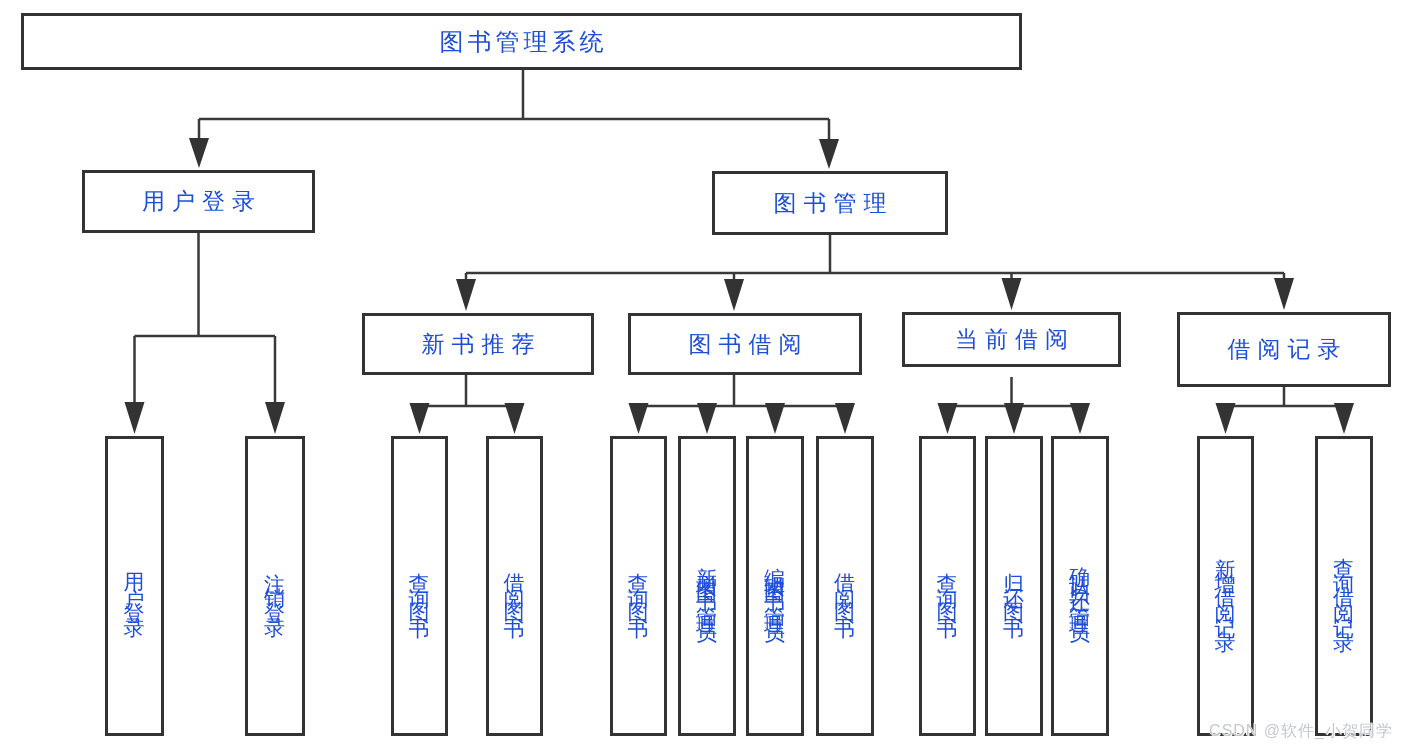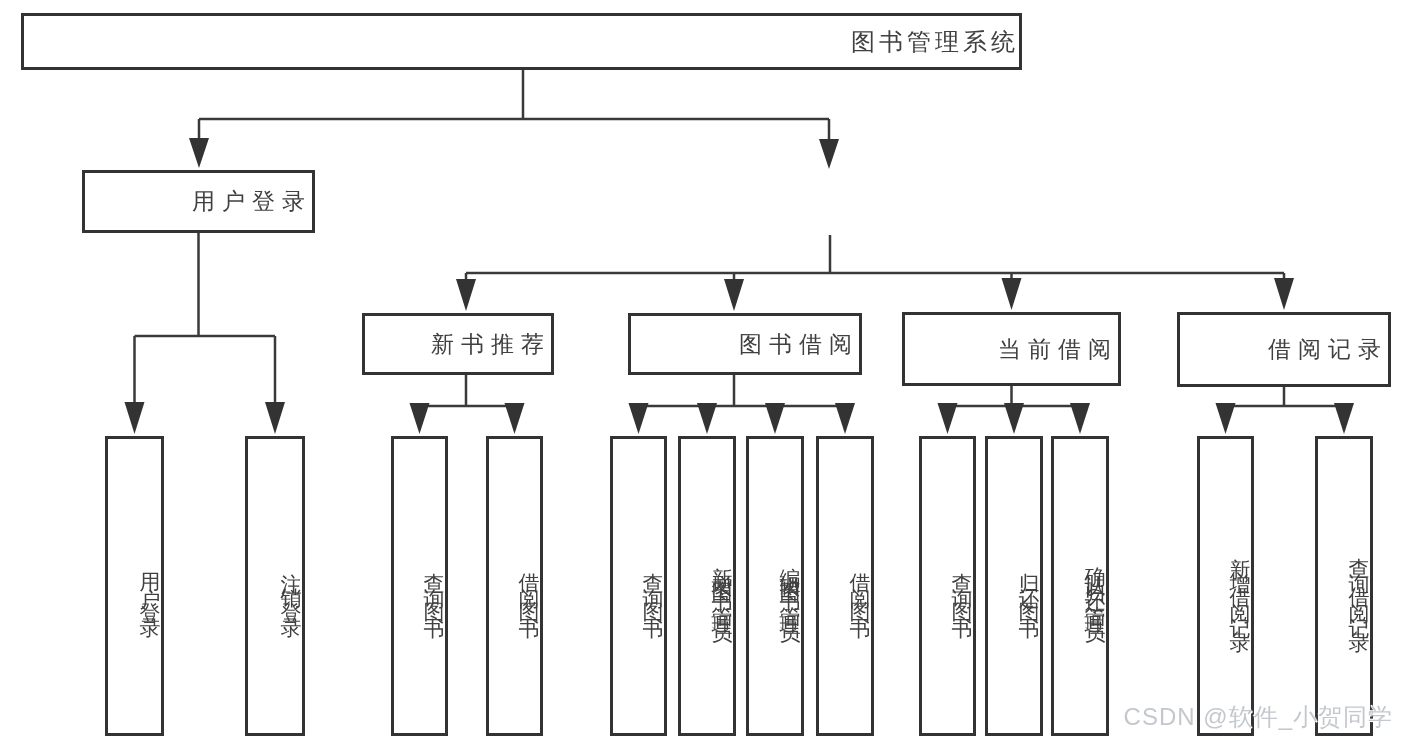--- a/index.html
+++ b/index.html
@@ -5,33 +5,33 @@
   * { margin:0; padding:0; box-sizing:border-box; }
   html,body { background:#ffffff; }
   body {
     width:1405px; height:747px; position:relative; overflow:hidden;
     font-family:"Liberation Sans","DejaVu Sans",sans-serif;
   }
   .stage { position:absolute; left:0; top:0; width:1405px; height:747px; }
   svg.connectors { position:absolute; left:0; top:0; z-index:1; }
   .node {
     position:absolute; background:#fff; border:3px solid #333333;
-    color:#404040; display:flex; align-items:center; justify-content:flex-end;
+    color:#1d4ed8; display:flex; align-items:center; justify-content:center;
     z-index:2;
   }
   .node.h .lbl { font-size:23px; letter-spacing:7px; text-indent:7px; white-space:nowrap; }
   .node.title .lbl { font-size:24px; letter-spacing:4px; text-indent:4px; }
   .node.v .lbl {
     writing-mode:vertical-rl; text-orientation:mixed;
     font-size:21px; line-height:1; letter-spacing:15px;
   }
   .node.v .lbl.long { letter-spacing:8px; }
   .watermark {
-    position:absolute; right:12px; bottom:14px; z-index:3;
-    font-size:24px; letter-spacing:1px; color:#c4c8cd;
+    position:absolute; right:12px; bottom:5px; z-index:3;
+    font-size:16px; letter-spacing:1px; color:#c4c8cd;
     text-shadow:0 0 2px #ffffff, 1px 1px 0 #ffffff, -1px -1px 0 #ffffff;
     white-space:nowrap;
   }
 </style>
 </head>
 <body>
 
 <div class="stage">
 
   <svg class="connectors" width="1405" height="747" viewBox="0 0 1405 747">
@@ -84,28 +84,31 @@
     </g>
   </svg>
 
   <div class="node h title" style="left:21px;top:13px;width:1001px;height:57px">
     <span class="lbl">图书管理系统</span>
   </div>
 
   <div class="node h" style="left:82px;top:170px;width:233px;height:63px">
     <span class="lbl">用户登录</span>
   </div>
+  <div class="node h" style="left:712px;top:171px;width:236px;height:64px">
+    <span class="lbl">图书管理</span>
+  </div>
 
-  <div class="node h" style="left:362px;top:313px;width:192px;height:62px">
+  <div class="node h" style="left:362px;top:313px;width:232px;height:62px">
     <span class="lbl">新书推荐</span>
   </div>
   <div class="node h" style="left:628px;top:313px;width:234px;height:62px">
     <span class="lbl">图书借阅</span>
   </div>
-  <div class="node h" style="left:902px;top:312px;width:219px;height:74px">
+  <div class="node h" style="left:902px;top:312px;width:219px;height:55px">
     <span class="lbl">当前借阅</span>
   </div>
   <div class="node h" style="left:1177px;top:312px;width:214px;height:75px">
     <span class="lbl">借阅记录</span>
   </div>
 
   <div class="node v" style="left:105px;top:436px;width:59px;height:300px">
     <span class="lbl">用户登录</span>
   </div>
   <div class="node v" style="left:245px;top:436px;width:60px;height:300px">

